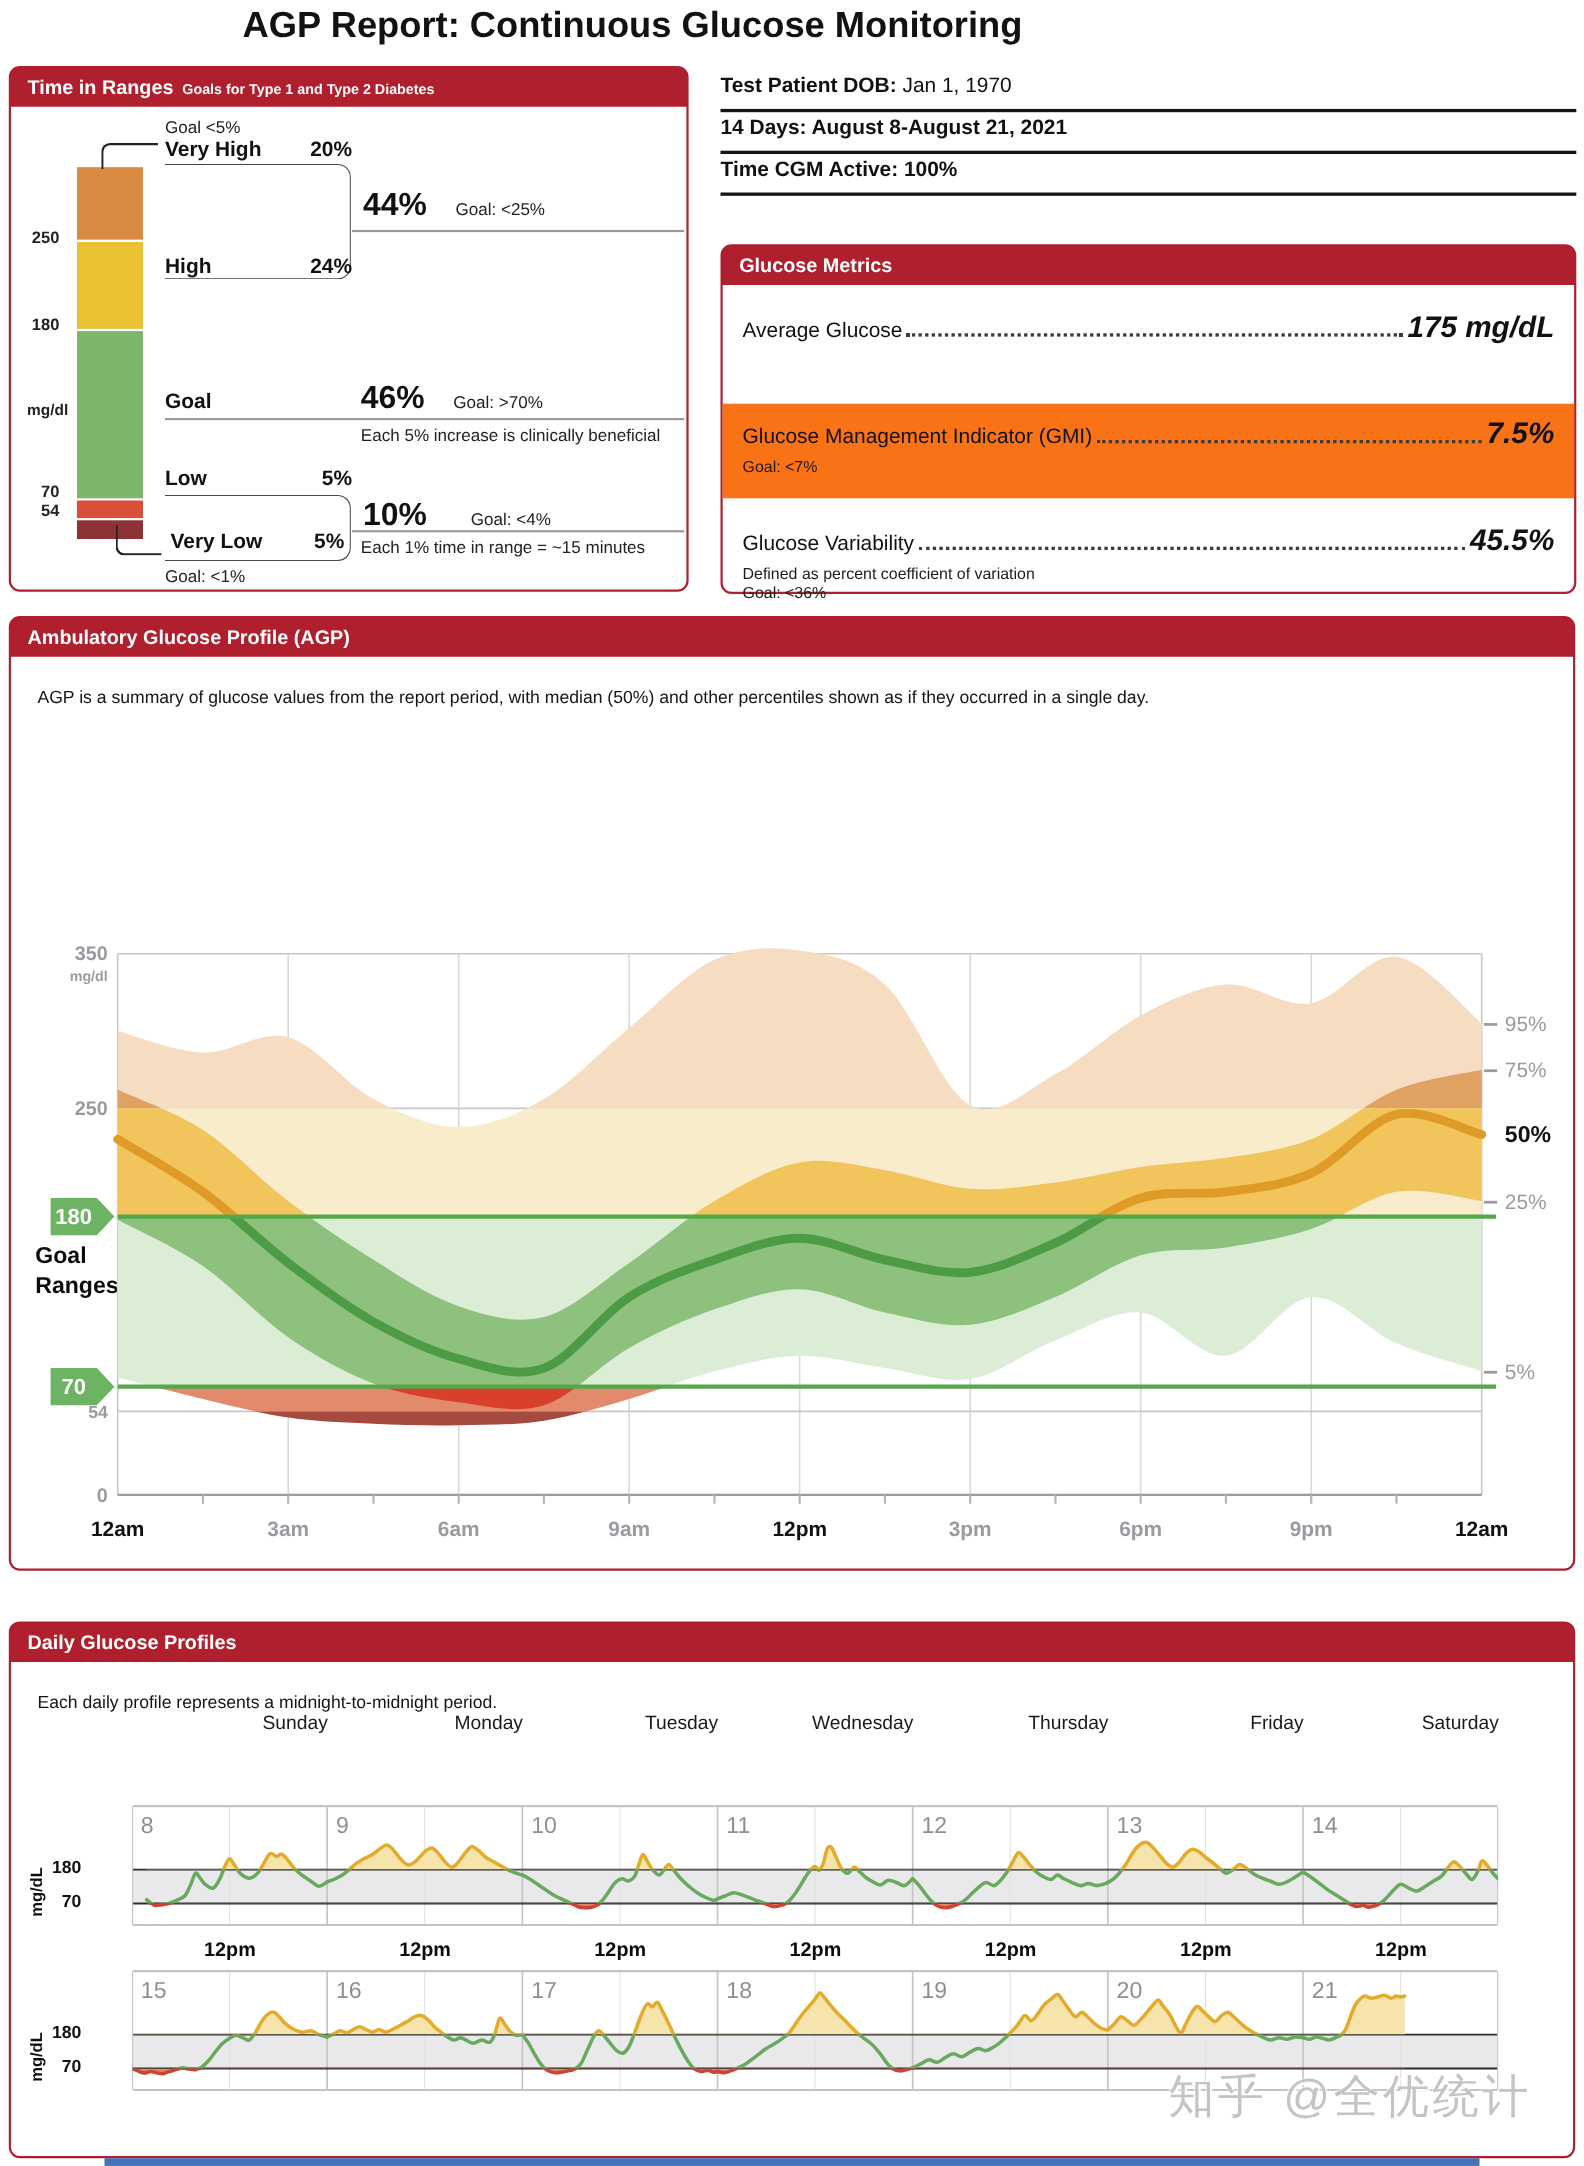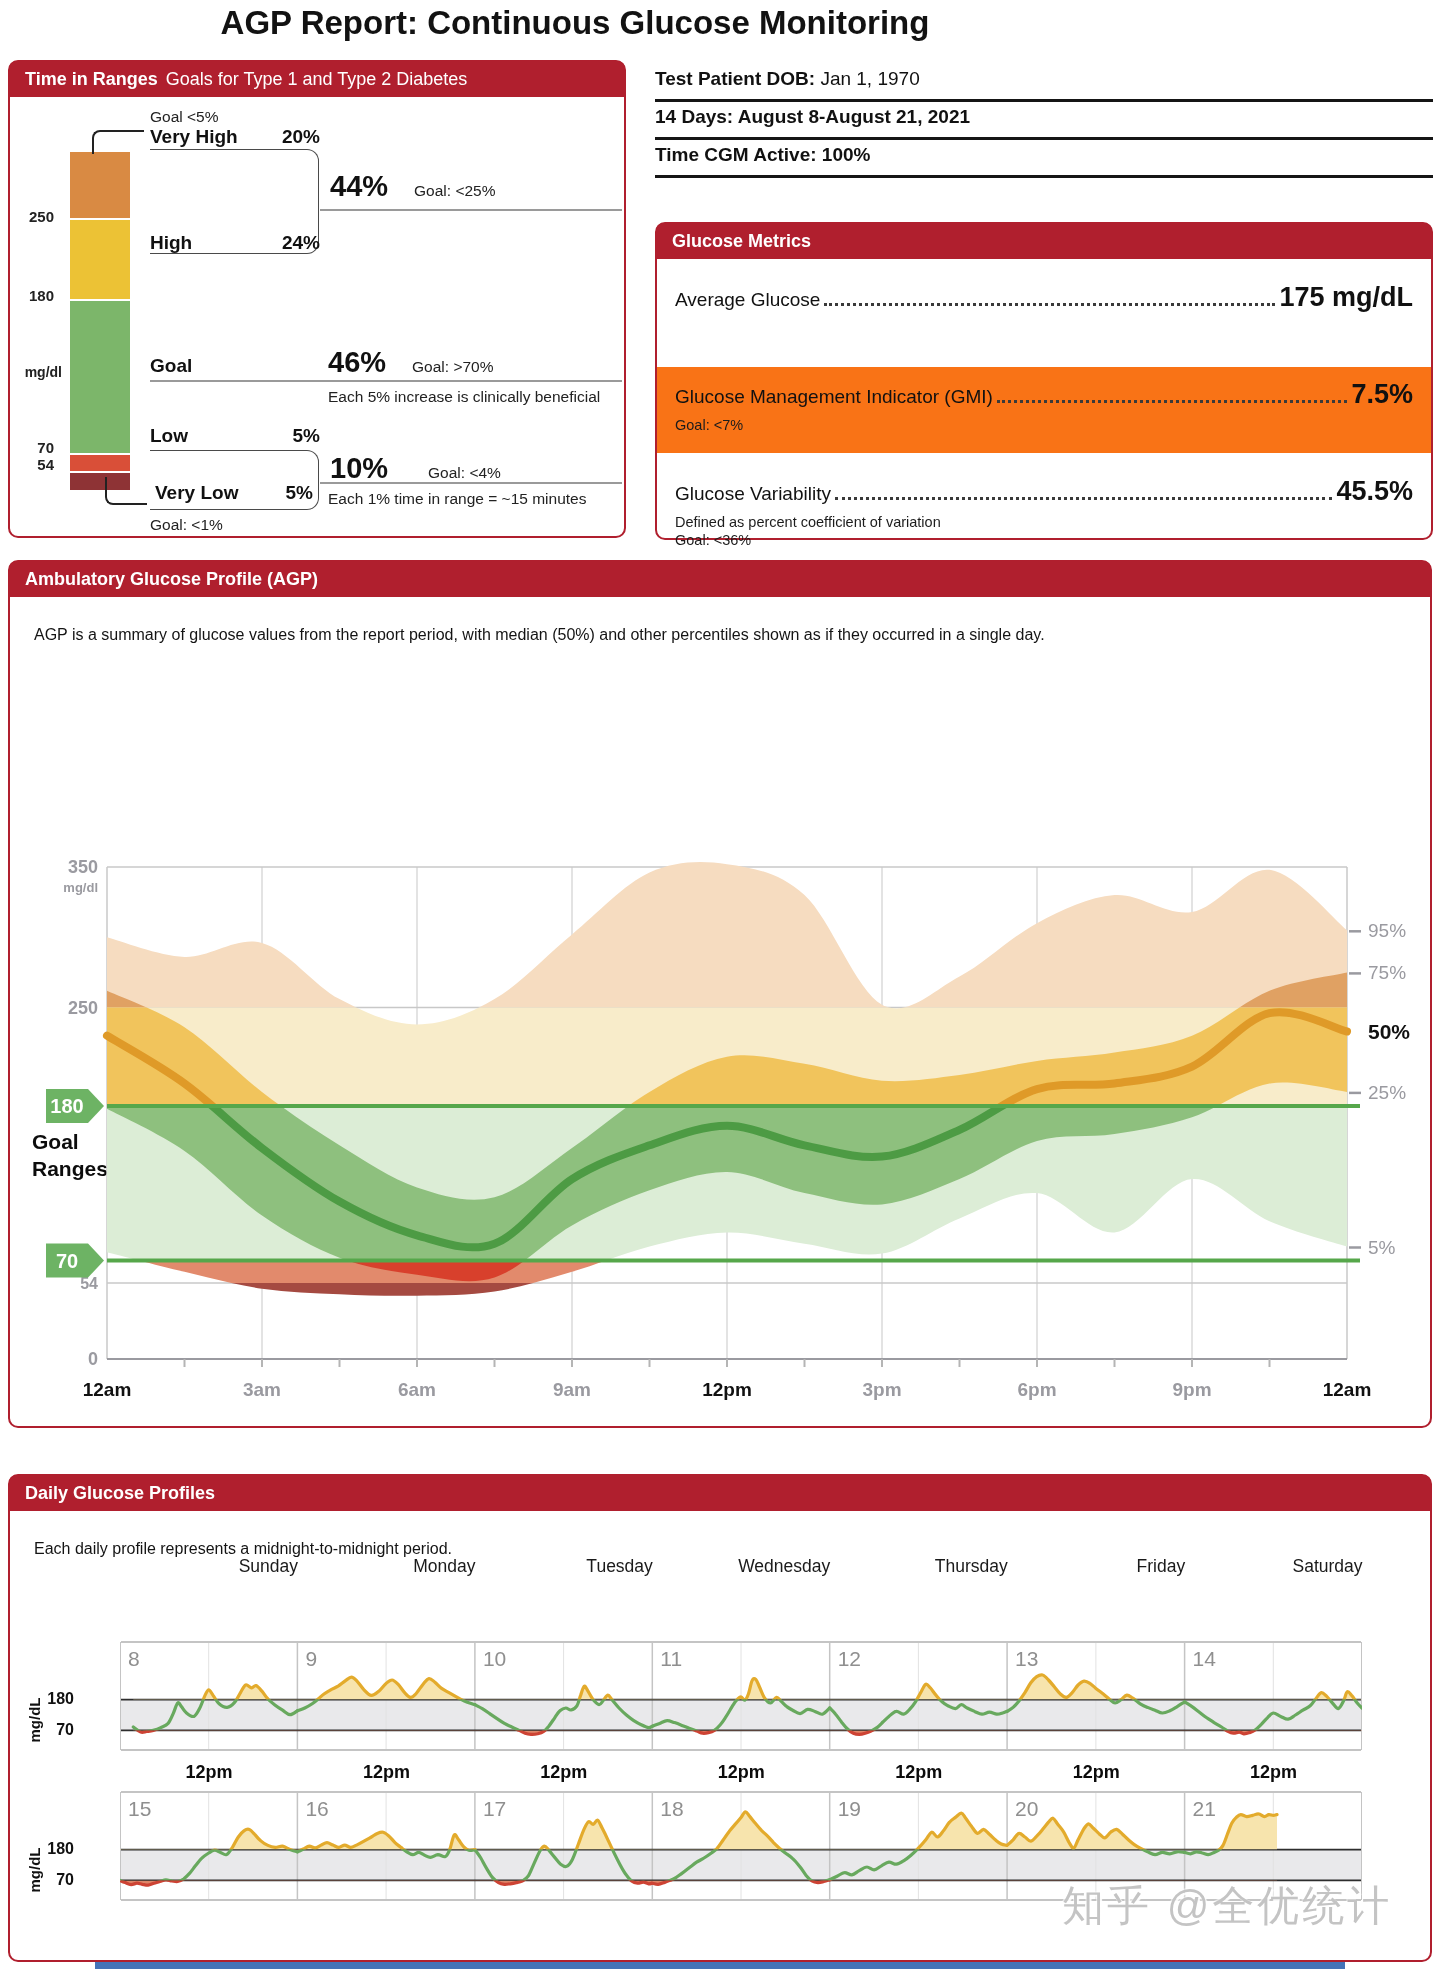--- a/index.html
+++ b/index.html
@@ -5,21 +5,21 @@
   html,body{margin:0;padding:0;}
   body{
     width:1440px;height:1969px;position:relative;background:#ffffff;overflow:hidden;
     font-family:"Liberation Sans","DejaVu Sans",sans-serif;color:#111;
   }
   .page-title{position:absolute;top:4px;left:0;width:1150px;text-align:center;
     font-size:33px;font-weight:600;color:#121212;}
   .panel{position:absolute;border:2px solid #b01f2e;border-radius:10px;background:#fff;box-sizing:border-box;}
   .panel-header{background:#b01f2e;color:#fff;margin:-1px -1px 0 -1px;height:36px;line-height:36px;
     border-radius:8px 8px 0 0;padding-left:16px;font-size:18px;font-weight:bold;white-space:nowrap;}
-  .panel-header .sub{font-size:18px;font-weight:400;margin-left:8px;}
+  .panel-header .sub{font-size:13px;font-weight:700;margin-left:8px;}
   
   #tir-bar{position:absolute;left:60px;top:90px;width:60px;}
   .tir-seg{width:60px;}
   .tir-axis-label{position:absolute;right:0;width:52px;text-align:right;font-size:15px;font-weight:bold;color:#222;padding-right:8px;box-sizing:border-box;}
   .tir-unit{position:absolute;left:0;width:52px;text-align:right;font-size:14px;font-weight:bold;color:#222;}
   .tir-row{position:absolute;display:flex;align-items:baseline;}
   .tir-label{font-size:19px;font-weight:bold;width:155px;}
   .tir-value{font-size:19px;font-weight:bold;width:60px;text-align:right;}
   .tir-big{font-size:29px;font-weight:bold;}
   .tir-goal{font-size:15.5px;color:#222;margin-left:26px;}
@@ -30,21 +30,21 @@
   .gray-line{position:absolute;height:0;border-top:2px solid #9a9a9a;}
   
   .info-row{position:absolute;left:655px;width:778px;font-size:19px;font-weight:bold;
     border-bottom:3px solid #151515;padding-bottom:9px;}
   .info-row .val{font-weight:400;}
   .m-row{padding:12px 18px 6px 18px;box-sizing:border-box;margin-top:11px;}
   .m-row.gray{background:#f97316;}
   .m-line{display:flex;align-items:baseline;}
   .m-label{font-size:19px;color:#111;white-space:nowrap;}
   .m-leader{flex:1;border-bottom:3px dotted #3a3a3a;margin:0 4px 5px 4px;height:1px;}
-  .m-value{font-size:27px;font-weight:bold;white-space:nowrap;}
+  .m-value{font-size:27px;font-weight:bold;white-space:nowrap;font-style:italic;}
   .m-goal{font-size:14.5px;color:#1c1c1c;margin-top:7px;}
   .m-note{font-size:14.5px;color:#1c1c1c;margin-top:7px;}
   
   .agp-desc{position:absolute;left:24px;top:64px;font-size:16px;color:#141414;}
   .goal-range{position:absolute;left:22px;top:566px;font-size:21px;font-weight:bold;line-height:1.3;color:#0c0c0c;}
   
   .daily-desc{position:absolute;left:24px;top:64px;font-size:16px;color:#141414;}
   .dayname{position:absolute;top:0;width:178px;text-align:right;font-size:17.5px;color:#1a1a1a;}
   .noon{position:absolute;top:0;width:178px;text-align:center;font-size:18px;font-weight:bold;color:#0c0c0c;}
   .dy-axis{position:absolute;width:42px;text-align:right;font-size:16px;font-weight:bold;color:#111;}

